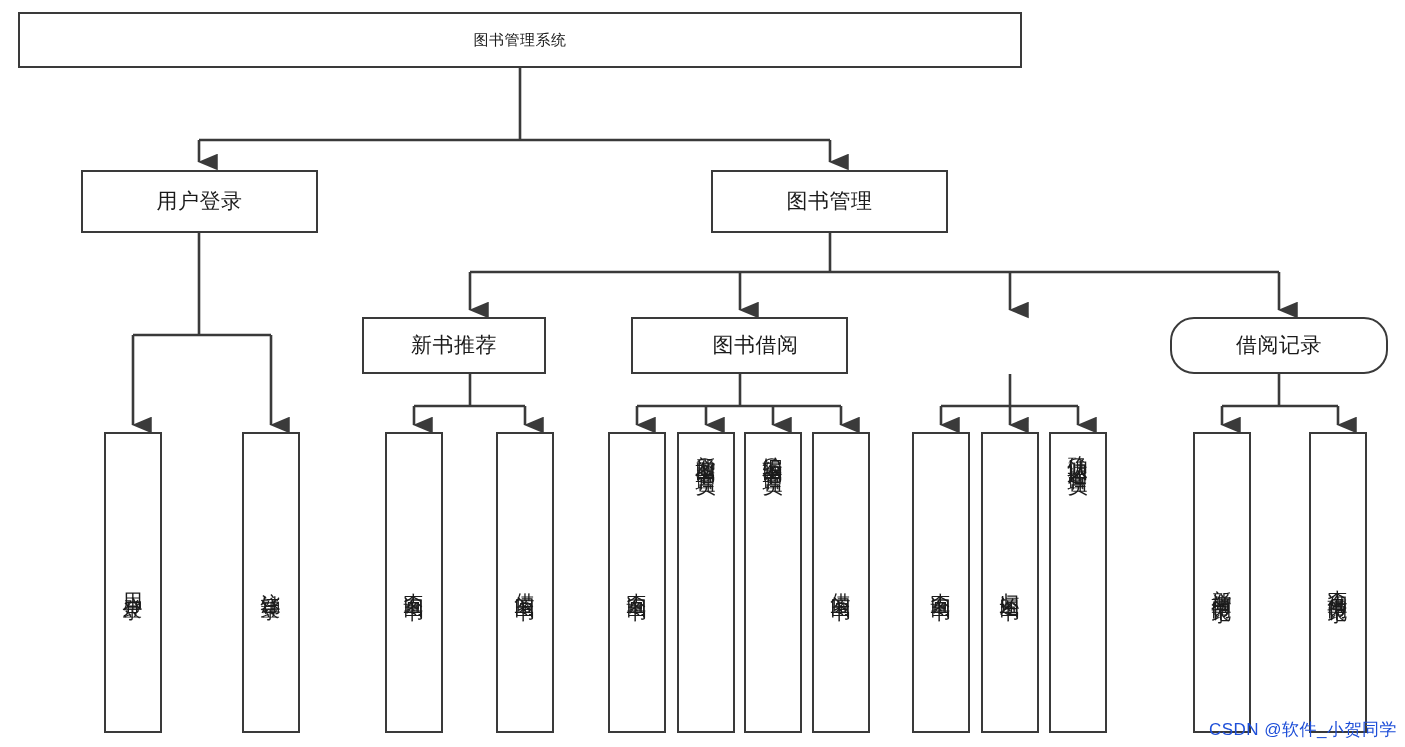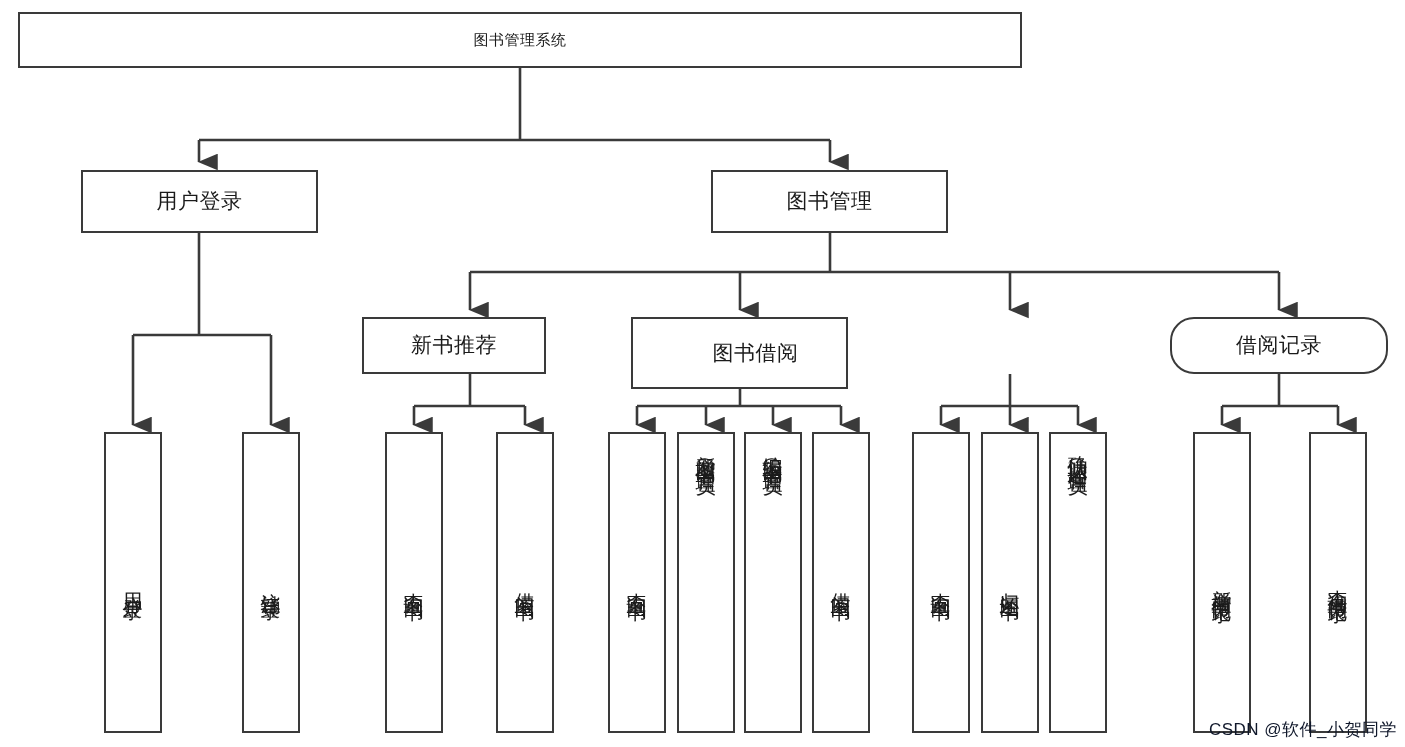--- a/index.html
+++ b/index.html
@@ -65,21 +65,21 @@
   }
   .v-node.center-text {
     align-items: center;
     padding-top: 0;
   }
   #watermark {
     position: absolute;
     right: 8px;
     bottom: 6px;
     font-size: 17px;
-    color: #0f172a;
+    color: #1d4ed8;
     letter-spacing: 0.5px;
     white-space: nowrap;
     pointer-events: none;
   }
 </style>
 </head>
 <body>
 
 <div id="diagram-root">
 
@@ -154,21 +154,21 @@
   </div>
 
   <div class="node-box h-node" style="left:711px; top:170px; width:237px; height:63px;">
     <span class="node-label">图书管理</span>
   </div>
 
   <div class="node-box h-node" style="left:362px; top:317px; width:184px; height:57px;">
     <span class="node-label">新书推荐</span>
   </div>
 
-  <div class="node-box h-node" style="left:631px; top:317px; width:217px; height:72px;padding-left:32px;">
+  <div class="node-box h-node" style="left:631px; top:317px; width:217px; height:57px;padding-left:32px;">
     <span class="node-label">图书借阅</span>
   </div>
 
 
   <div class="node-box h-node" style="left:1170px; top:317px; width:218px; height:57px;border-radius:24px;">
     <span class="node-label">借阅记录</span>
   </div>
 
   <div class="node-box v-node center-text" style="left:104px; top:432px; width:58px; height:301px;">
     <span class="node-label">用户登录</span>

